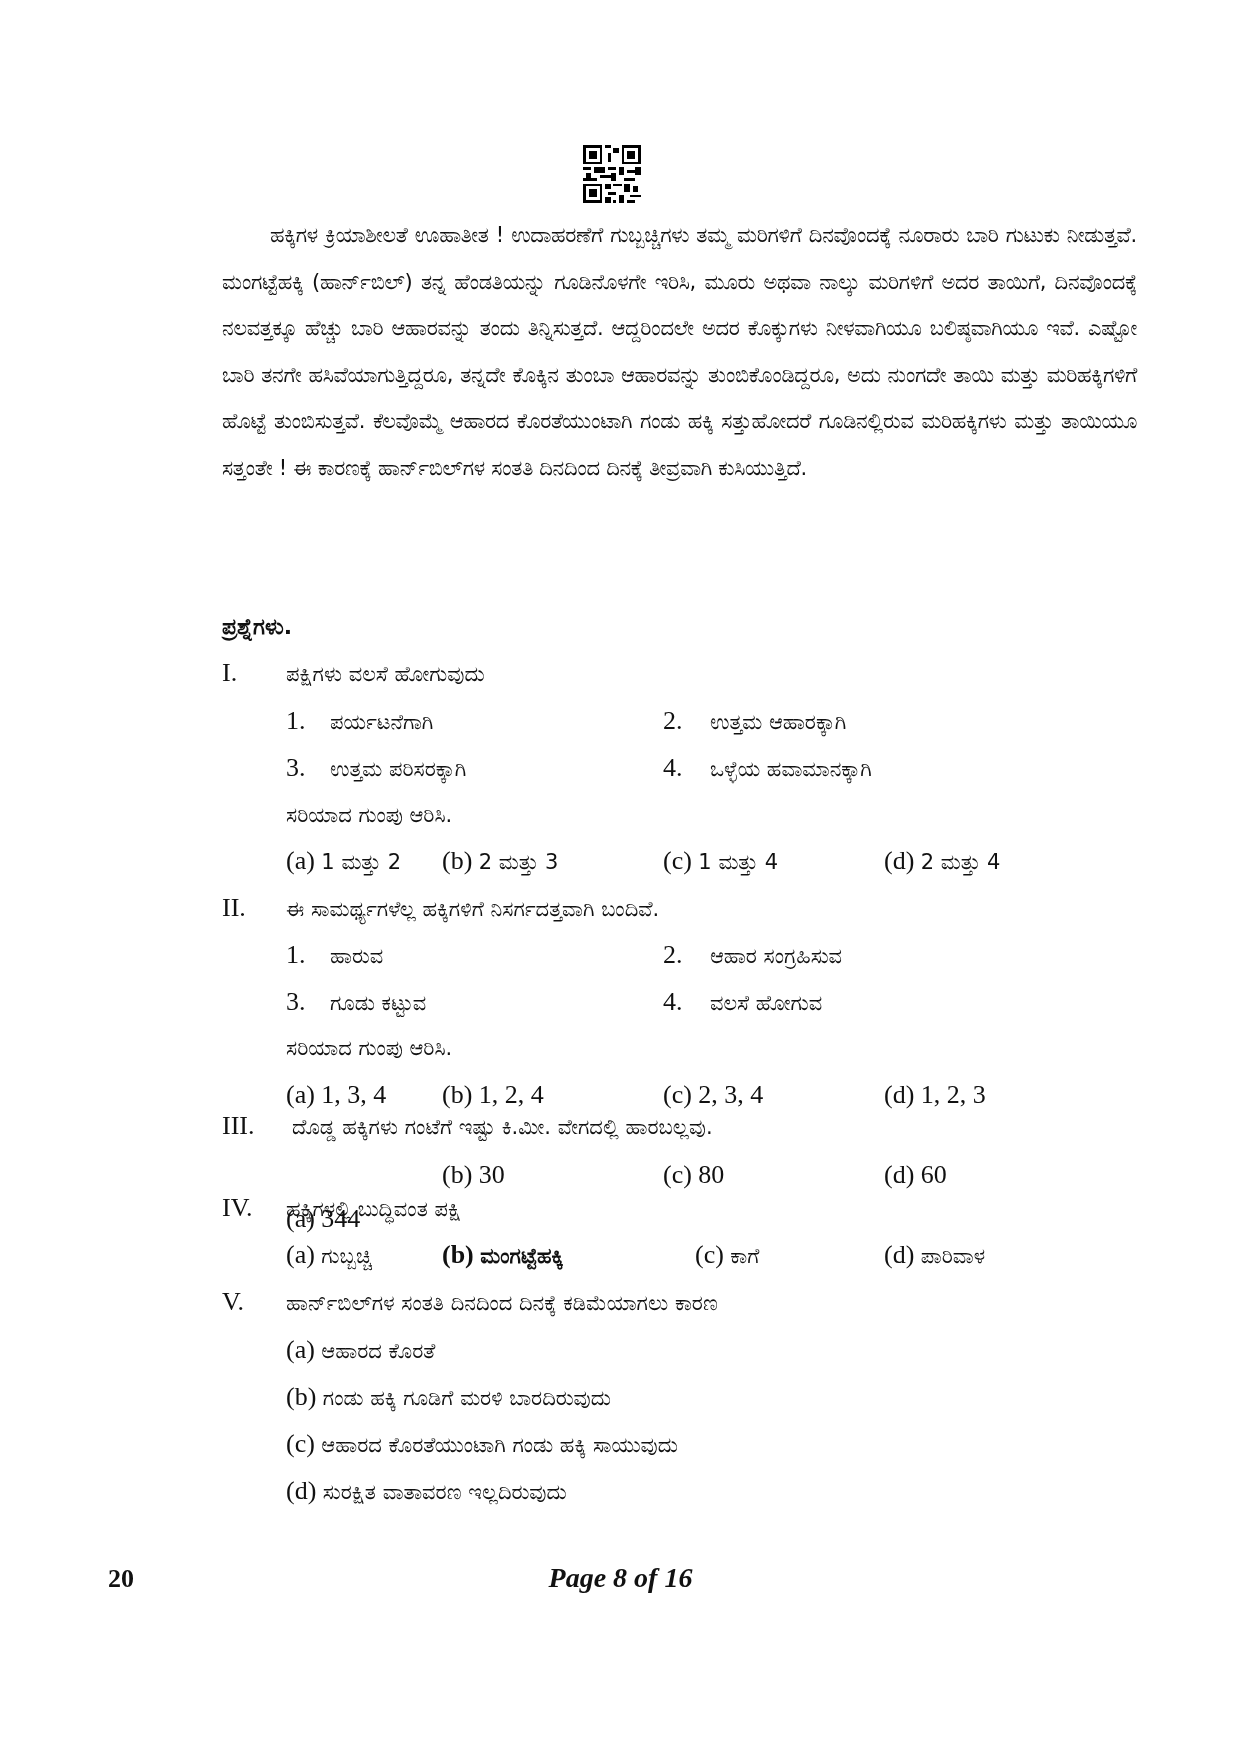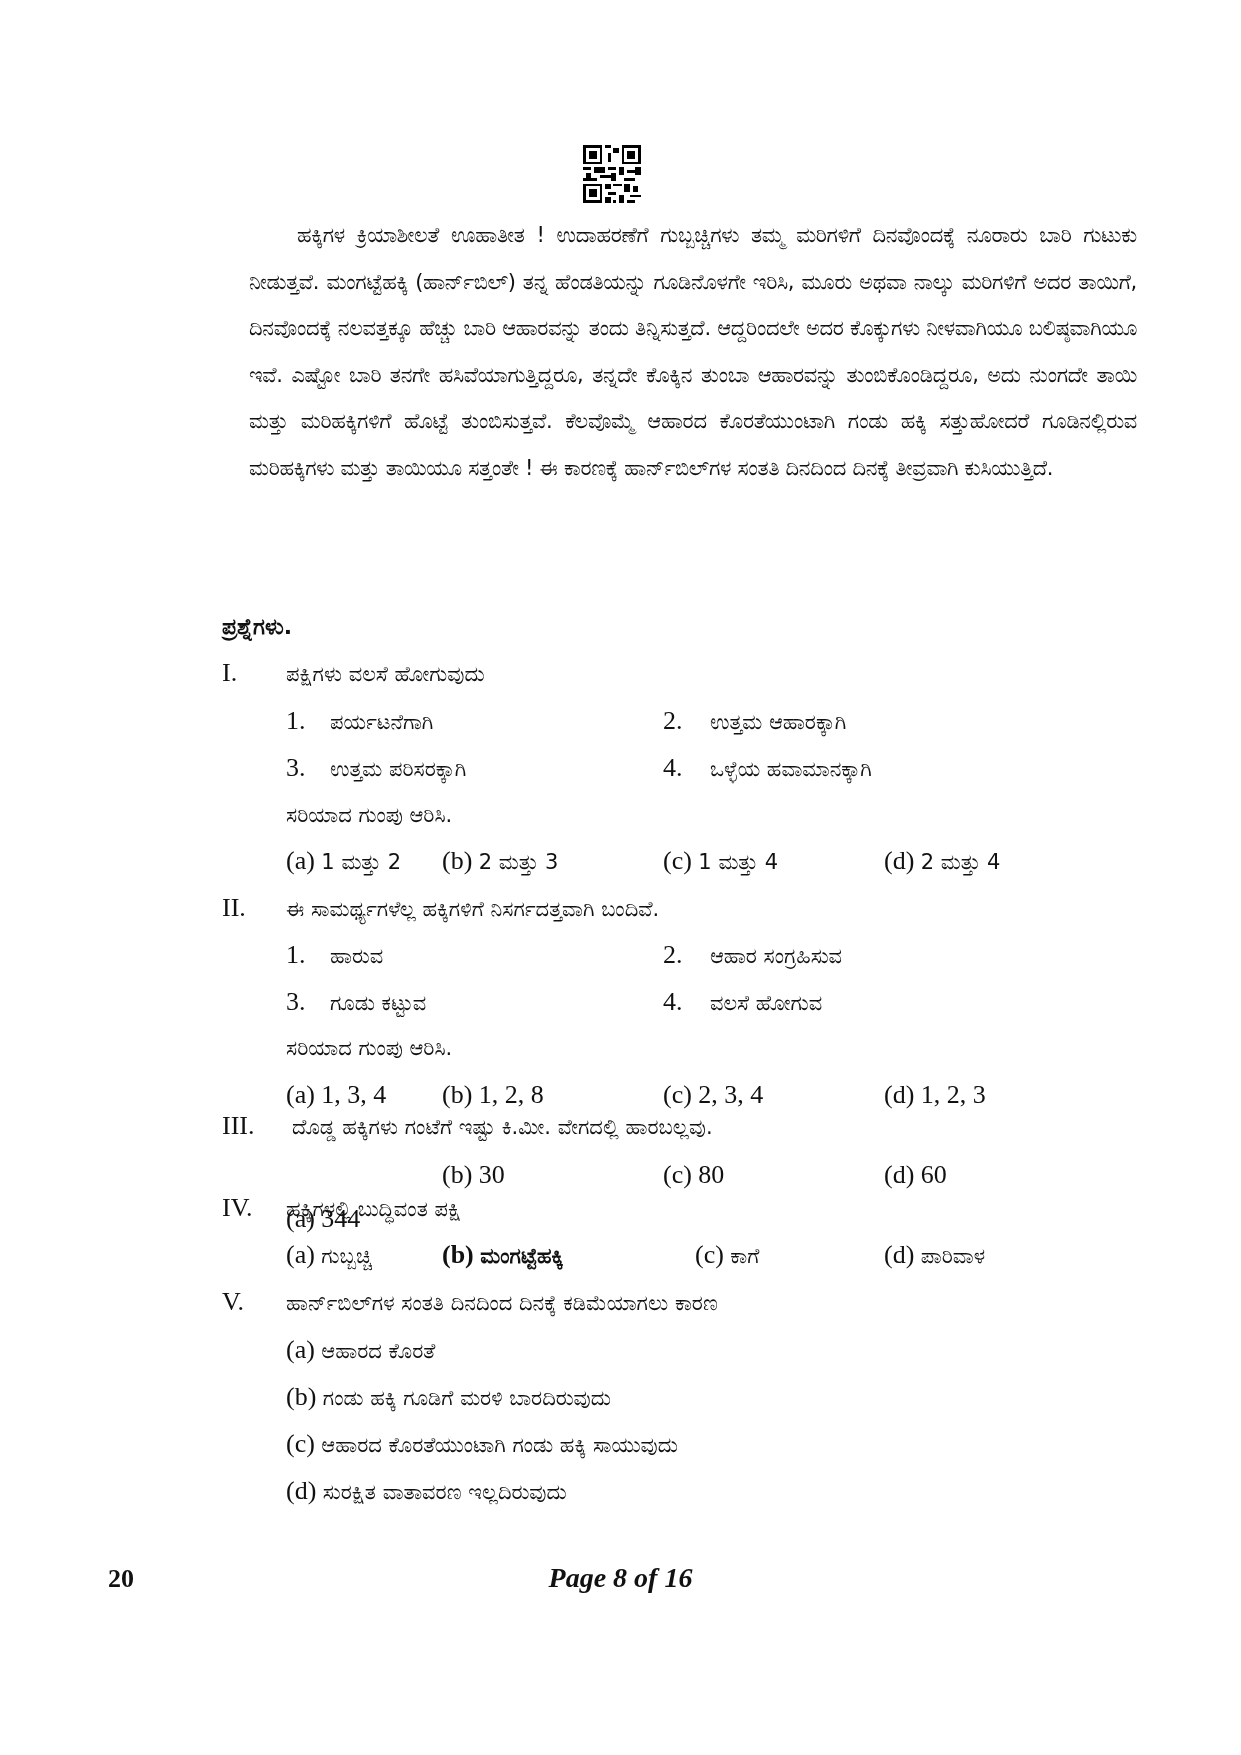--- a/index.html
+++ b/index.html
@@ -9,21 +9,21 @@
   }
   .qr {
     position: absolute; left: 583px; top: 143px; width: 58px; height: 62px;
   }
   .qr svg { width: 100%; height: 100%; display: block; }
   .para {
     position: absolute; left: 222px; width: 915px;
     font-size: 21px; line-height: 46.5px; letter-spacing: -0.3px;
   }
   .para p { margin: 0; text-align: justify; }
-  .para p.indent { text-indent: 48px; margin-left: 27px; }
+  .para p.indent { text-indent: 48px; }
   .heading {
     position: absolute; left: 222px; top: 614px; font-size: 22px; font-weight: bold;
   }
   .q-num {
     position: absolute; left: 222px; font-family: "Liberation Serif", serif; font-size: 26px;
   }
   .q-text { position: absolute; left: 286px; font-size: 21px; }
   .opt-num { position: absolute; font-family: "Liberation Serif", serif; font-size: 26px; }
   .opt-text { position: absolute; font-size: 21px; }
   .choice {
@@ -107,21 +107,21 @@
 <div class="opt-num" style="left:286px; top:940px;">1.</div>
 <div class="opt-text" style="left:330px; top:944px;">ಹಾರುವ</div>
 <div class="opt-num" style="left:663px; top:940px;">2.</div>
 <div class="opt-text" style="left:710px; top:944px;">ಆಹಾರ ಸಂಗ್ರಹಿಸುವ</div>
 <div class="opt-num" style="left:286px; top:987px;">3.</div>
 <div class="opt-text" style="left:330px; top:991px;">ಗೂಡು ಕಟ್ಟುವ</div>
 <div class="opt-num" style="left:663px; top:987px;">4.</div>
 <div class="opt-text" style="left:710px; top:991px;">ವಲಸೆ ಹೋಗುವ</div>
 <div class="opt-text" style="left:286px; top:1036px;">ಸರಿಯಾದ ಗುಂಪು ಆರಿಸಿ.</div>
 <div class="choice" style="left:286px; top:1080px;"><span>(a)</span> <span>1, 3, 4</span></div>
-<div class="choice" style="left:442px; top:1080px;"><span>(b)</span> <span>1, 2, 8</span></div>
+<div class="choice" style="left:442px; top:1080px;"><span>(b)</span> <span>1, 2, 4</span></div>
 <div class="choice" style="left:663px; top:1080px;"><span>(c)</span> <span>2, 3, 4</span></div>
 <div class="choice" style="left:884px; top:1080px;"><span>(d)</span> <span>1, 2, 3</span></div>
 
 <div class="q-num" style="top: 1111px;">III.</div>
 <div class="q-text" style="top: 1115px; margin-left: 6px;">ದೊಡ್ಡ ಹಕ್ಕಿಗಳು ಗಂಟೆಗೆ ಇಷ್ಟು ಕಿ.ಮೀ. ವೇಗದಲ್ಲಿ ಹಾರಬಲ್ಲವು.</div>
 <div class="choice" style="left:286px; top:1204px;text-align:right;"><span>(a)</span> <span>344</span></div>
 <div class="choice" style="left:442px; top:1160px;"><span>(b)</span> <span>30</span></div>
 <div class="choice" style="left:663px; top:1160px;"><span>(c)</span> <span>80</span></div>
 <div class="choice" style="left:884px; top:1160px;"><span>(d)</span> <span>60</span></div>
 

